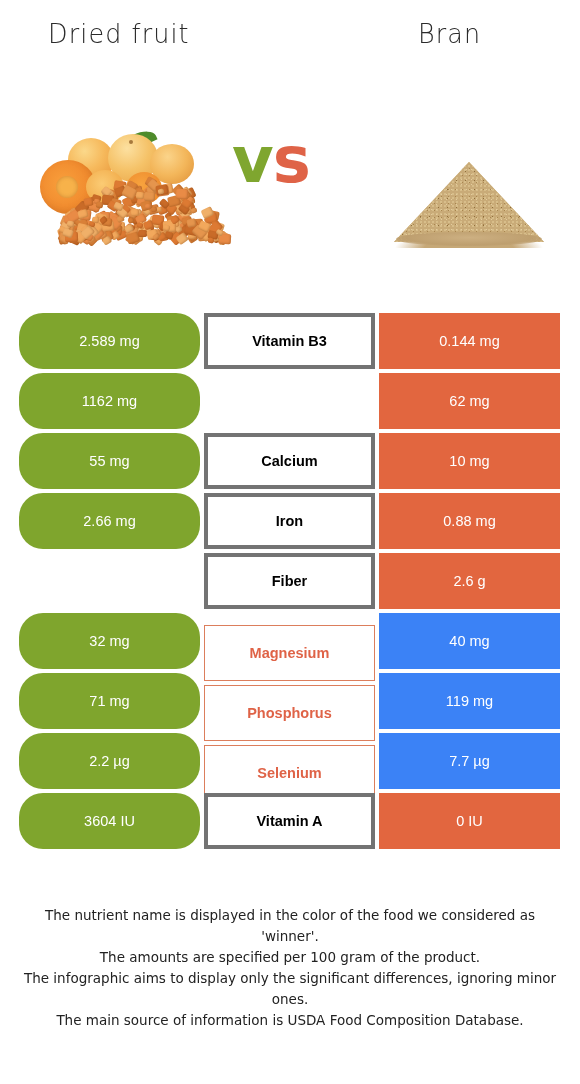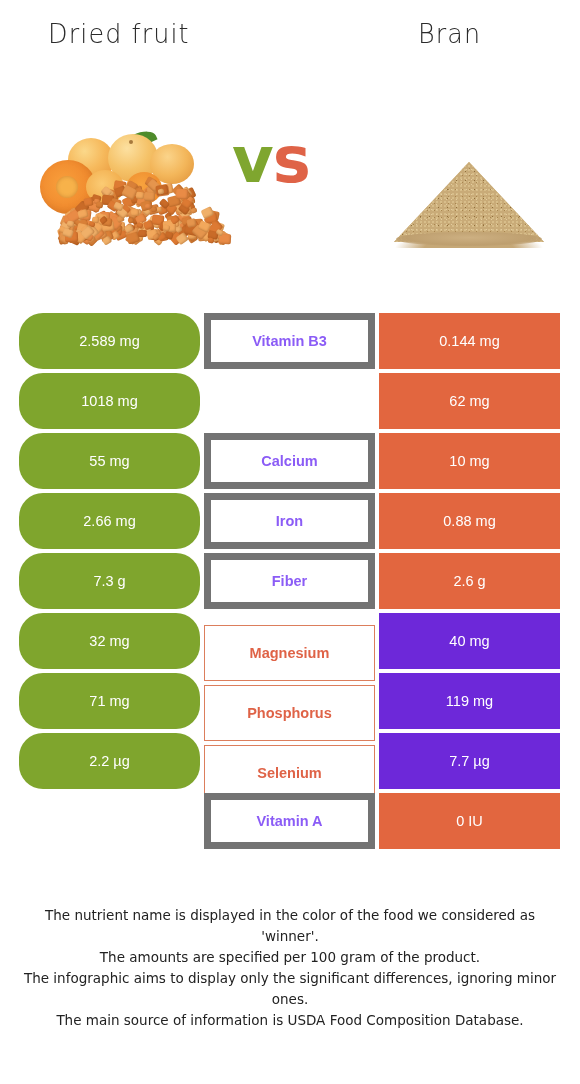--- a/index.html
+++ b/index.html
@@ -109,22 +109,22 @@
     position:absolute;top:0;height:56px;
     display:flex;align-items:center;justify-content:center;
     font-size:14.5px;box-sizing:border-box;
   }
   .cell.left{left:0;width:181px;color:#ffffff;border-radius:24px;}
   .cell.center{left:185px;width:171px;background:#ffffff;font-weight:bold;}
   .cell.right{left:360px;width:181px;color:#ffffff;}
   .row.win-left .cell.left{background:#7FA52D;}
   .row.win-left .cell.right{background:#E2663F;}
   .row.win-right .cell.left{background:#7FA52D;}
-  .row.win-right .cell.right{background:#6d28d9;}
-  .row.win-left .cell.center{color:#8b5cf6;border:7px solid #737373;}
+  .row.win-right .cell.right{background:#3b82f6;}
+  .row.win-left .cell.center{color:#000000;border:4px solid #737373;}
   .row.win-right .cell.center{color:#DF6347;border:1px solid #DC7E5C;margin-top:12px;}
 
   
   .footer{
     position:absolute;left:20px;top:905px;width:540px;
     text-align:center;font-size:13.5px;line-height:21px;color:#222222;
     font-family:"DejaVu Sans","Liberation Sans",sans-serif;
   }
   .footer div{white-space:normal;}
 </style>
@@ -468,54 +468,54 @@
 
   </div>
 
   <div class="table" id="nutrient-table">
       <div class="row win-left">
         <div class="cell left">2.589 mg</div>
         <div class="cell center">Vitamin B3</div>
         <div class="cell right">0.144 mg</div>
       </div>
       <div class="row win-left">
-        <div class="cell left">1018 mg</div>
+        <div class="cell left">1162 mg</div>
         <div class="cell right">62 mg</div>
       </div>
       <div class="row win-left">
         <div class="cell left">55 mg</div>
         <div class="cell center">Calcium</div>
         <div class="cell right">10 mg</div>
       </div>
       <div class="row win-left">
         <div class="cell left">2.66 mg</div>
         <div class="cell center">Iron</div>
         <div class="cell right">0.88 mg</div>
       </div>
       <div class="row win-left">
-        <div class="cell left">7.3 g</div>
         <div class="cell center">Fiber</div>
         <div class="cell right">2.6 g</div>
       </div>
       <div class="row win-right">
         <div class="cell left">32 mg</div>
         <div class="cell center">Magnesium</div>
         <div class="cell right">40 mg</div>
       </div>
       <div class="row win-right">
         <div class="cell left">71 mg</div>
         <div class="cell center">Phosphorus</div>
         <div class="cell right">119 mg</div>
       </div>
       <div class="row win-right">
         <div class="cell left">2.2 µg</div>
         <div class="cell center">Selenium</div>
         <div class="cell right">7.7 µg</div>
       </div>
       <div class="row win-left">
+        <div class="cell left">3604 IU</div>
         <div class="cell center">Vitamin A</div>
         <div class="cell right">0 IU</div>
       </div>
     </div>
 
   <div class="footer">
     <div>The nutrient name is displayed in the color of the food we considered as 'winner'.</div>
     <div>The amounts are specified per 100 gram of the product.</div>
     <div>The infographic aims to display only the significant differences, ignoring minor ones.</div>
     <div>The main source of information is USDA Food Composition Database.</div>

